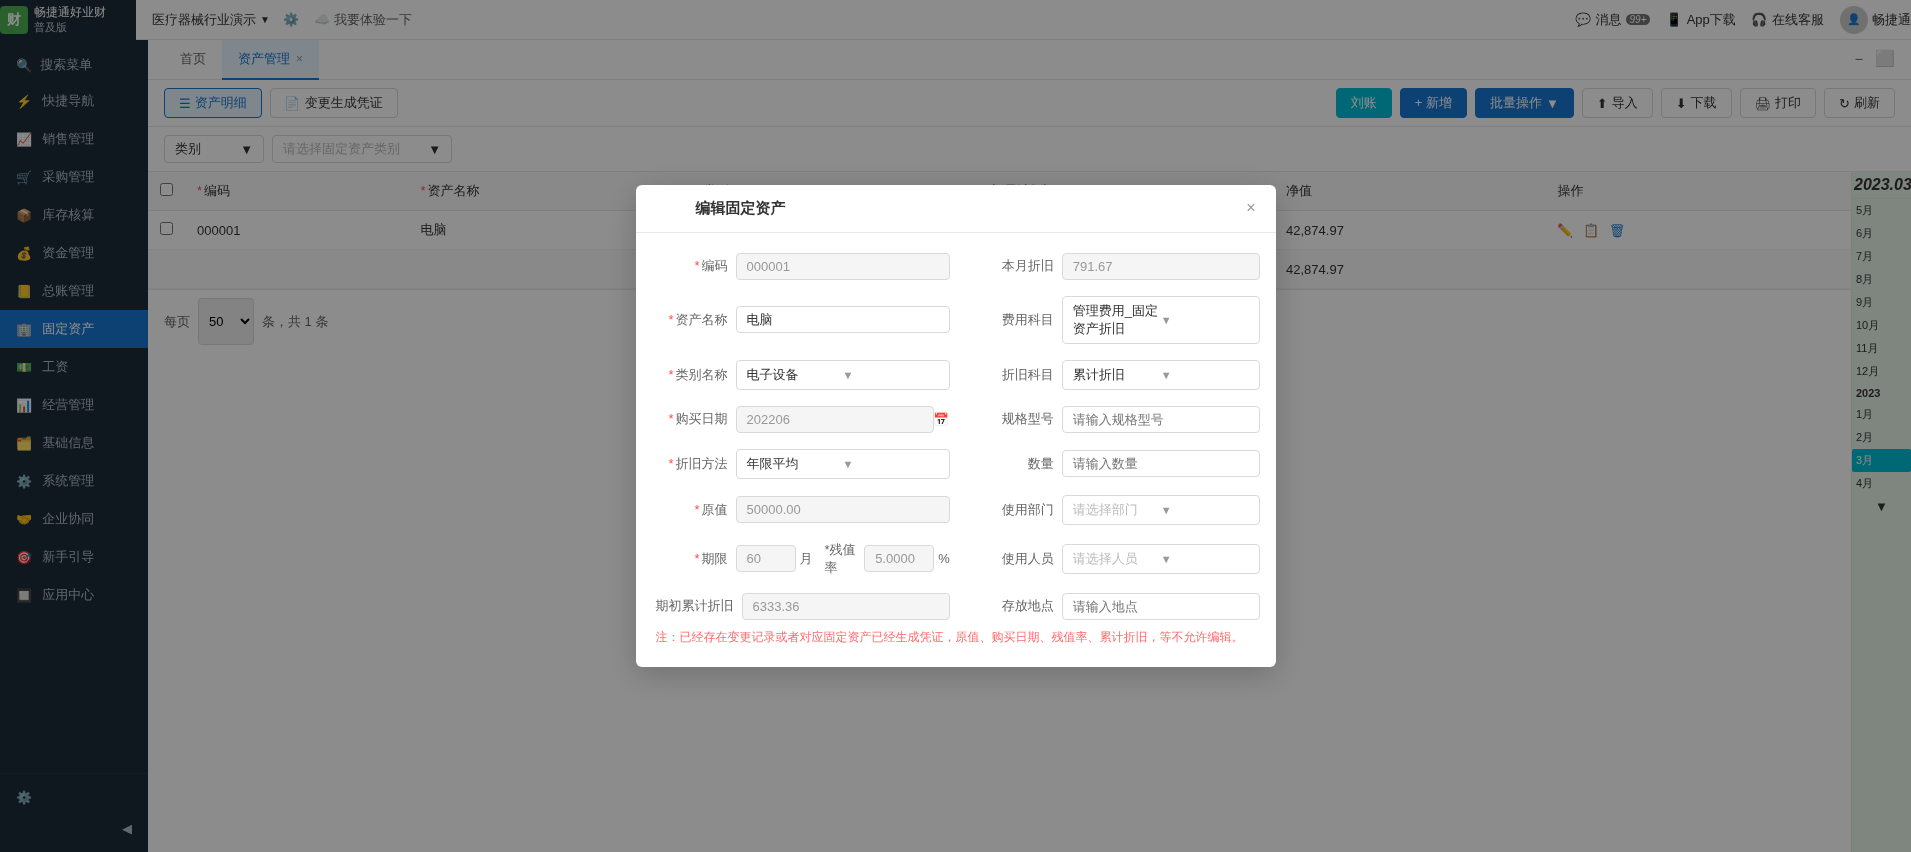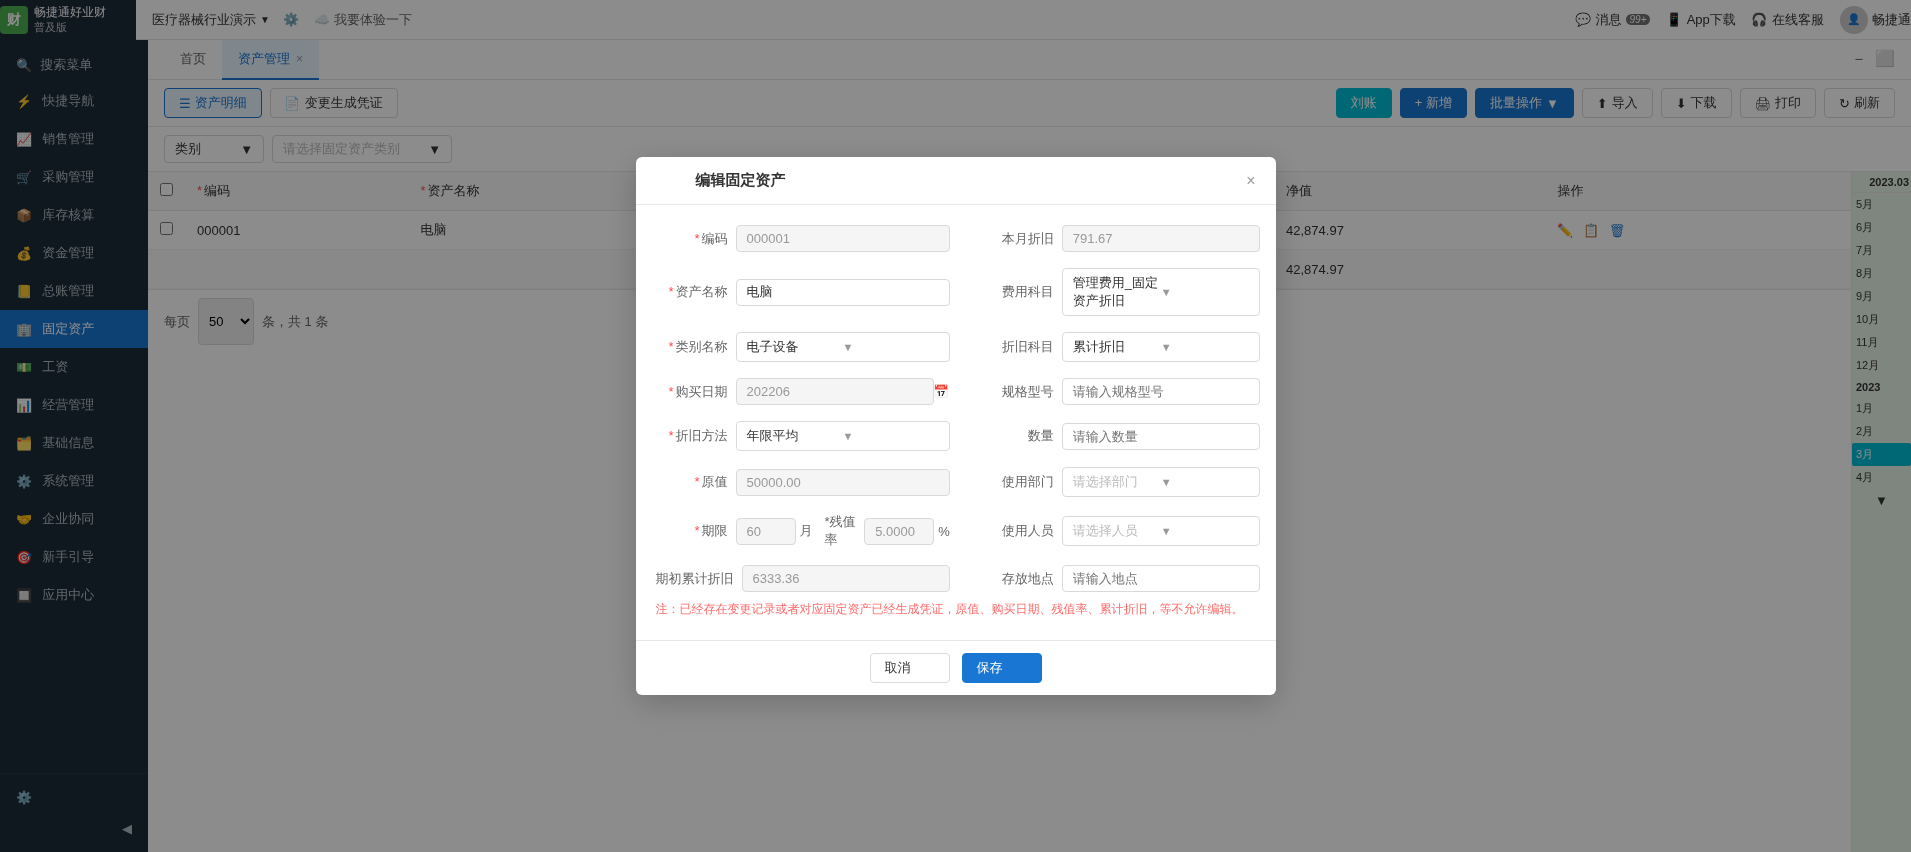--- a/index.html
+++ b/index.html
@@ -320,21 +320,21 @@
             <span>每页</span>
             <select class="page-select">
               <option>50</option>
               <option>100</option>
             </select>
             <span>条，共 1 条</span>
           </div>
         </div>
 
         <div class="calendar-col" style="flex-shrink:0;width:60px;">
-          <div style="padding:4px 2px;font-size:11px;text-align:right;font-weight:bold;border-bottom:1px solid #e8e8e8;">2023.03</div>
+          <div style="padding:4px 2px;font-size:16px;text-align:right;font-weight:bold;border-bottom:1px solid #e8e8e8;font-style:italic;">2023.03</div>
           <div class="calendar-entry">5月</div>
           <div class="calendar-entry">6月</div>
           <div class="calendar-entry">7月</div>
           <div class="calendar-entry">8月</div>
           <div class="calendar-entry">9月</div>
           <div class="calendar-entry">10月</div>
           <div class="calendar-entry">11月</div>
           <div class="calendar-entry">12月</div>
           <div class="calendar-entry" style="font-weight:bold;">2023</div>
           <div class="calendar-entry">1月</div>
@@ -460,18 +460,14 @@
         </div>
 
         <div class="form-row">
           <span class="form-label" style="min-width:80px;">存放地点</span>
           <input class="form-input" type="text" placeholder="请输入地点" style="">
         </div>
       </div>
 
       <div class="form-note">注：已经存在变更记录或者对应固定资产已经生成凭证，原值、购买日期、残值率、累计折旧，等不允许编辑。</div>
     </div>
-    <div class="modal-footer">
-      <button class="btn" style="min-width:80px;">取消</button>
-      <button class="btn btn-primary" style="min-width:80px;">保存</button>
-    </div>
   </div>
 </div>
 
 </body></html>

